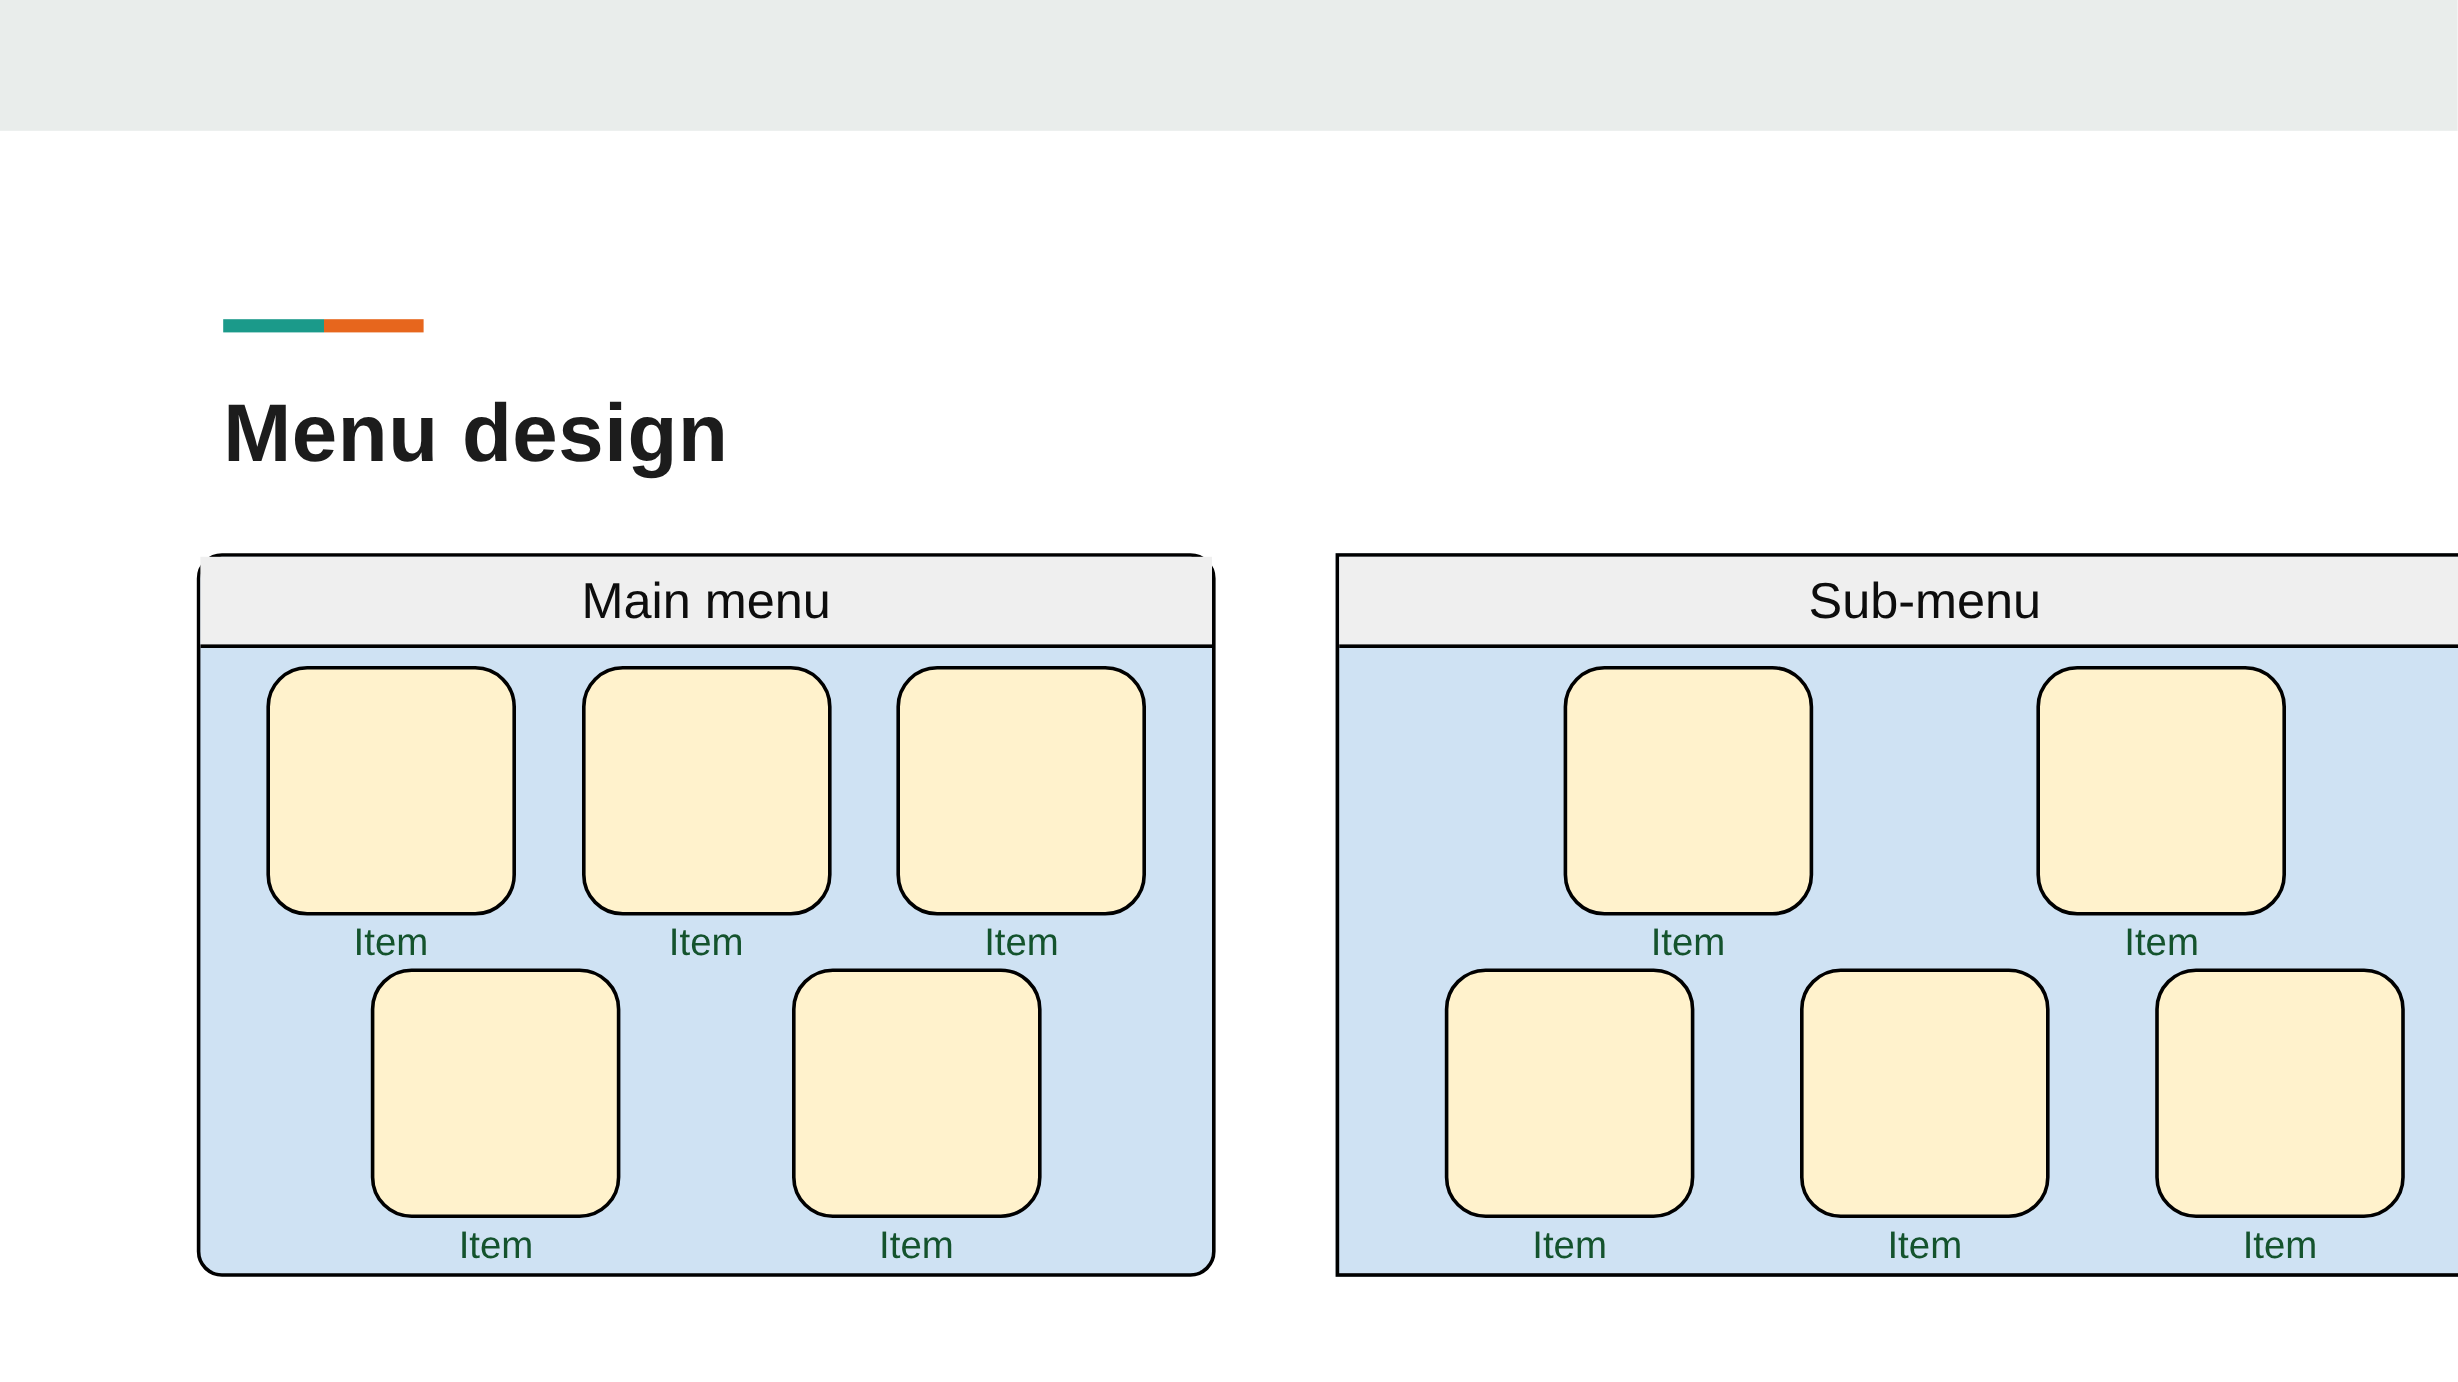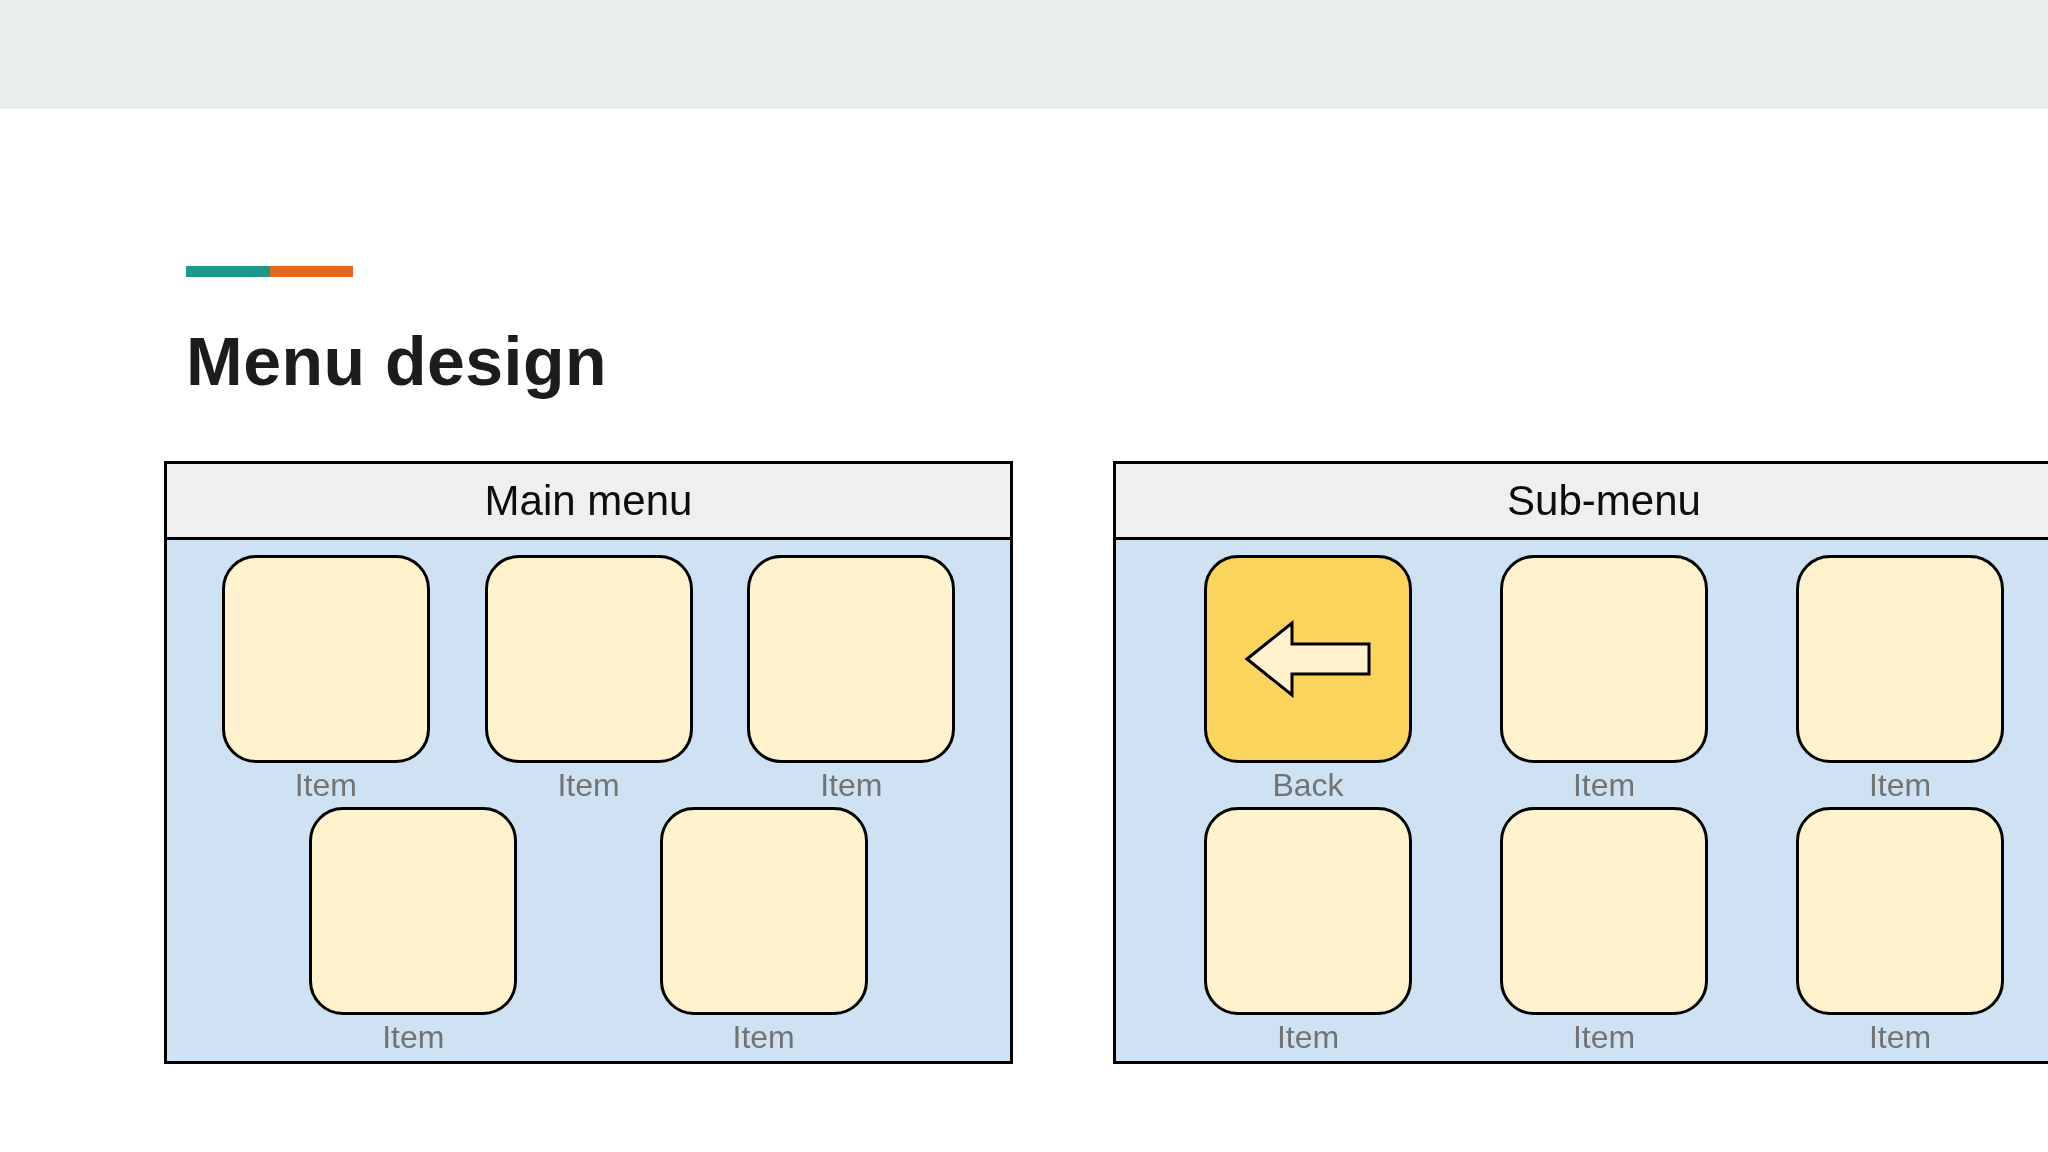--- a/index.html
+++ b/index.html
@@ -12,41 +12,41 @@
   .accent-bar { position:absolute; left:186px; top:266px; width:167px; height:11px;
                 display:flex; }
   .accent-bar .seg-teal   { width:84px; height:100%; background:var(--accent-teal, #1b9a8a); }
   .accent-bar .seg-orange { width:83px; height:100%; background:var(--accent-orange, #e7661d); }
 
   .page-title { position:absolute; left:186px; top:322px; font-size:68px; font-weight:700;
                 color:#1c1c1c; letter-spacing:0.5px; }
 
   .panel { position:absolute; top:461px; height:603px; border:3px solid var(--outline, #000);
            background:var(--panel-body-bg, #cfe2f3); }
-  .panel.left  { left:164px;  width:849px; }
+  .panel.left  { left:164px;  width:849px;border-radius:21px; }
   .panel.right { left:1113px; width:982px; }
 
   .panel-header { height:76px; background:var(--panel-header-bg, #efefef);
                   border-bottom:3px solid var(--outline, #000);
                   display:flex; align-items:center; justify-content:center;
                   font-size:42px; color:#0d0d0d; }
 
   .panel-body { height:521px; padding-top:15px; display:flex; flex-direction:column; }
 
   .tile-row { display:flex; justify-content:space-evenly; }
 
   .cell { width:208px; display:flex; flex-direction:column; align-items:center; }
 
   .tile { width:208px; height:208px; border:3px solid var(--outline, #000);
           border-radius:34px; background:var(--tile-bg, #fff2cc);
           display:flex; align-items:center; justify-content:center; }
   .tile.highlighted { background:var(--tile-highlight-bg, #fbd45c); }
 
   .cell-label { height:44px; display:flex; align-items:center; justify-content:center;
-                font-size:32px; color:#737373; }
+                font-size:32px; color:#14532d; }
 
   .arrow-icon svg { display:block; }
 </style>
 </head>
 <body>
 
 <div class="top-band"></div>
 
 <div class="accent-bar">
   <div class="seg-teal"></div>
@@ -87,30 +87,20 @@
   </div>
 </section>
 
 <section class="panel right">
   <header class="panel-header">
     <span>Sub-menu</span>
   </header>
   <div class="panel-body">
     <div class="tile-row">
       <div class="cell">
-        <div class="tile highlighted">
-          <span class="arrow-icon">
-            <svg width="128" height="78" viewBox="0 0 128 78" xmlns="http://www.w3.org/2000/svg">
-              <polygon points="3,39 48,3 48,24 125,24 125,54 48,54 48,75" fill="#fff2cc" stroke="#000000" stroke-width="3" stroke-linejoin="miter"></polygon>
-            </svg>
-          </span>
-        </div>
-        <div class="cell-label">Back</div>
-      </div>
-      <div class="cell">
         <div class="tile"></div>
         <div class="cell-label">Item</div>
       </div>
       <div class="cell">
         <div class="tile"></div>
         <div class="cell-label">Item</div>
       </div>
     </div>
     <div class="tile-row">
       <div class="cell">

